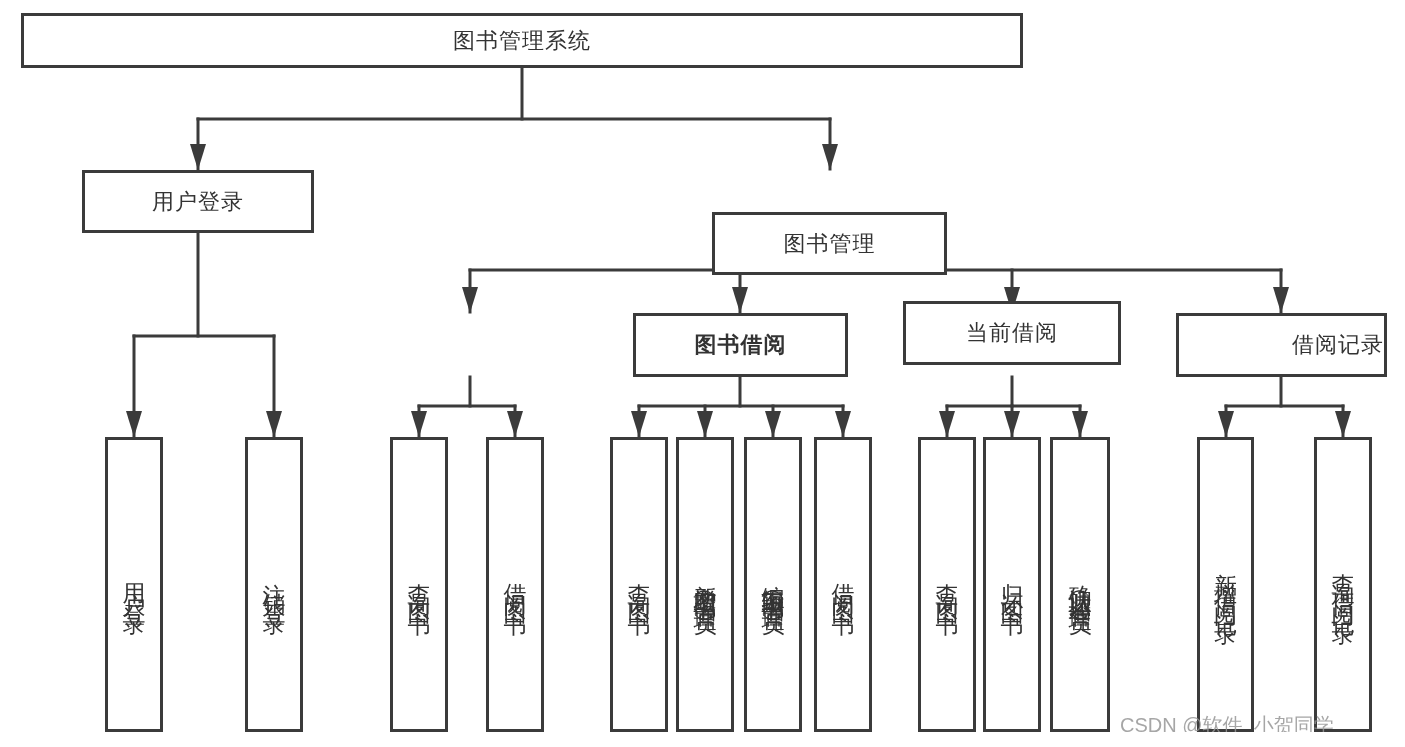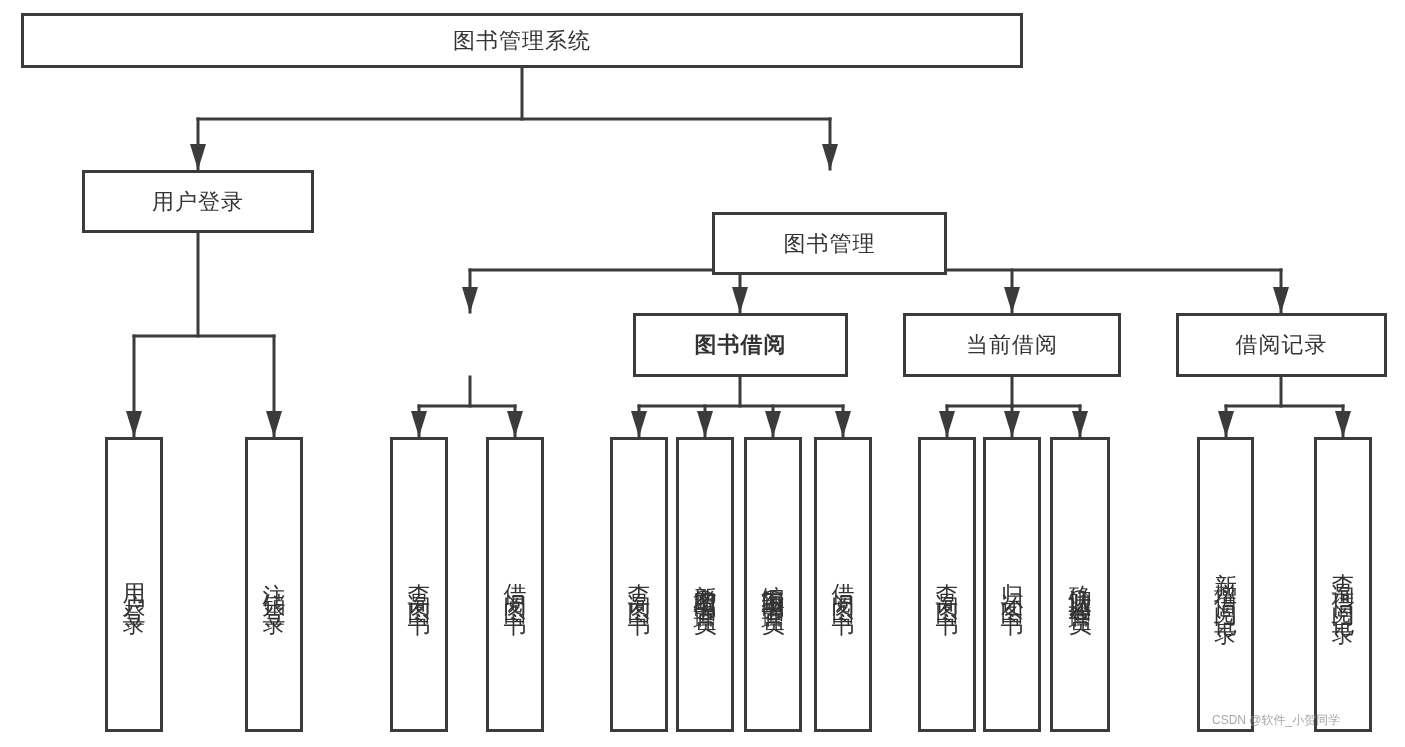--- a/index.html
+++ b/index.html
@@ -49,23 +49,23 @@
     font-size: 23px;
     letter-spacing: 10px;
     line-height: 1;
     color: #333333;
   }
   .leaf-label.long {
     letter-spacing: 4px;
   }
   .watermark {
     position: absolute;
-    left: 1212px;
+    left: 1120px;
     top: 712px;
-    font-size: 12px;
+    font-size: 20px;
     color: rgba(150, 150, 150, 0.85);
     z-index: 3;
     white-space: nowrap;
   }
 </style>
 </head>
 <body>
 
 <div class="canvas">
 
@@ -126,24 +126,24 @@
   <div class="node h" style="left:82px; top:170px; width:232px; height:63px;">
     <span>用户登录</span>
   </div>
   <div class="node h" style="left:712px; top:170px; width:235px; height:63px;margin-top:42px;">
     <span>图书管理</span>
   </div>
 
   <div class="node h" style="left:633px; top:313px; width:215px; height:64px;font-weight:bold;">
     <span>图书借阅</span>
   </div>
-  <div class="node h" style="left:903px; top:313px; width:218px; height:64px;">
+  <div class="node h" style="left:903px; top:301px; width:218px; height:64px;">
     <span>当前借阅</span>
   </div>
-  <div class="node h" style="left:1176px; top:313px; width:211px; height:64px;">
+  <div class="node h" style="left:1176px; top:313px; width:211px; height:64px;justify-content:flex-end;">
     <span>借阅记录</span>
   </div>
 
   <div class="node leaf" style="left:105px;">
     <span class="leaf-label">用户登录</span>
   </div>
   <div class="node leaf" style="left:245px;">
     <span class="leaf-label">注销登录</span>
   </div>
 

